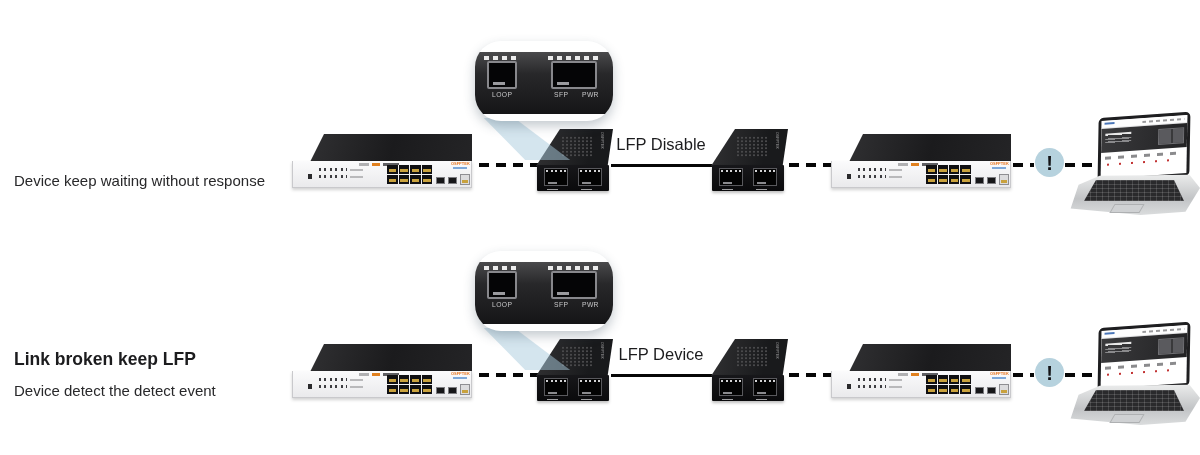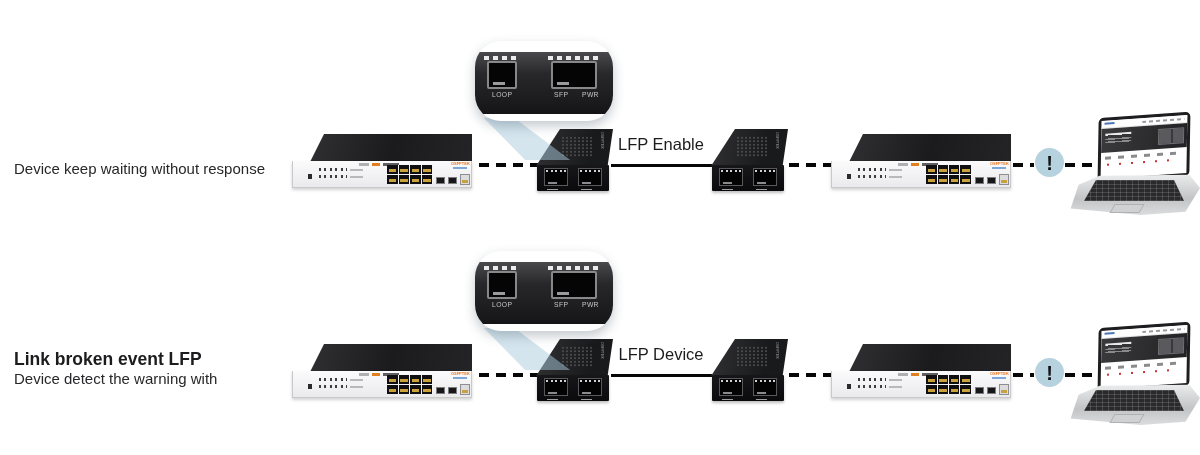--- a/index.html
+++ b/index.html
@@ -3,21 +3,21 @@
 <meta charset="utf-8">
 <style>
   html,body{margin:0;padding:0;background:#ffffff;}
   body{width:1200px;height:455px;position:relative;overflow:hidden;
        font-family:"Liberation Sans", sans-serif;}
   .row{position:absolute;left:0;width:1200px;height:228px;}
   .row.r1{top:0;} .row.r2{top:210px;}
 
   
   .title{position:absolute;left:14px;top:139px;font-size:17.5px;font-weight:700;color:#1c1c1e;}
-  .subtitle{position:absolute;left:14px;top:160px;font-size:15px;color:#28282a;}
+  .subtitle{position:absolute;left:14px;top:172px;font-size:15px;color:#28282a;}
   .linklabel{position:absolute;left:608px;top:135px;width:106px;text-align:center;
              font-size:16.5px;color:#1c1c1e;}
 
   
   .dash{position:absolute;height:4px;z-index:1;
         background:repeating-linear-gradient(90deg,#060606 0 10px,transparent 10px 17px);}
   .solid{position:absolute;left:611px;top:164px;width:101px;height:3px;background:#060606;z-index:1;}
 
   
   .switch{position:absolute;top:134px;width:180px;height:54px;z-index:2;}
@@ -159,21 +159,21 @@
         </div>
       <div class="cv-cage" style="left:41px">
           <i class="emi"></i>
           <i class="latch"></i>
         </div>
       <i class="cv-lab" style="left:10px"></i>
       <i class="cv-lab" style="left:44px"></i>
     </div>
   </div>
 
-  <div class="linklabel">LFP Enable</div>
+  <div class="linklabel">LFP Disable</div>
   <div class="solid"></div>
 
   <div class="converter" style="left:711px">
     <div class="cv-top">
       <span class="cv-brand">OSFPTEK</span>
     </div>
     <div class="cv-face">
       <div class="cv-cage" style="left:7px">
           <i class="emi"></i>
           <i class="latch"></i>
@@ -238,22 +238,22 @@
       <div class="co-emi" style="left:73px;width:52px"></div>
       <div class="co-cage" style="left:76px;width:46px"></div>
       <span class="co-label" style="left:17px">LOOP</span>
       <span class="co-label" style="left:79px">SFP</span>
       <span class="co-label" style="left:107px">PWR</span>
     </div>
   </div>
 </div>
 
 <div class="row r2">
-  <div class="title">Link broken event LFP</div>
-  <div class="subtitle">Device detect the warning with</div>
+  <div class="title">Link broken keep LFP</div>
+  <div class="subtitle">Device detect the detect event</div>
 
   <div class="switch" style="left:292px">
     <div class="sw-top"></div>
     <div class="sw-face">
       <div class="sw-micro"></div>
       <div class="sw-ground"></div>
       <div class="sw-led a"></div>
       <div class="sw-led b"></div>
       <div class="sw-ports">
         <div class="pr"></div>

